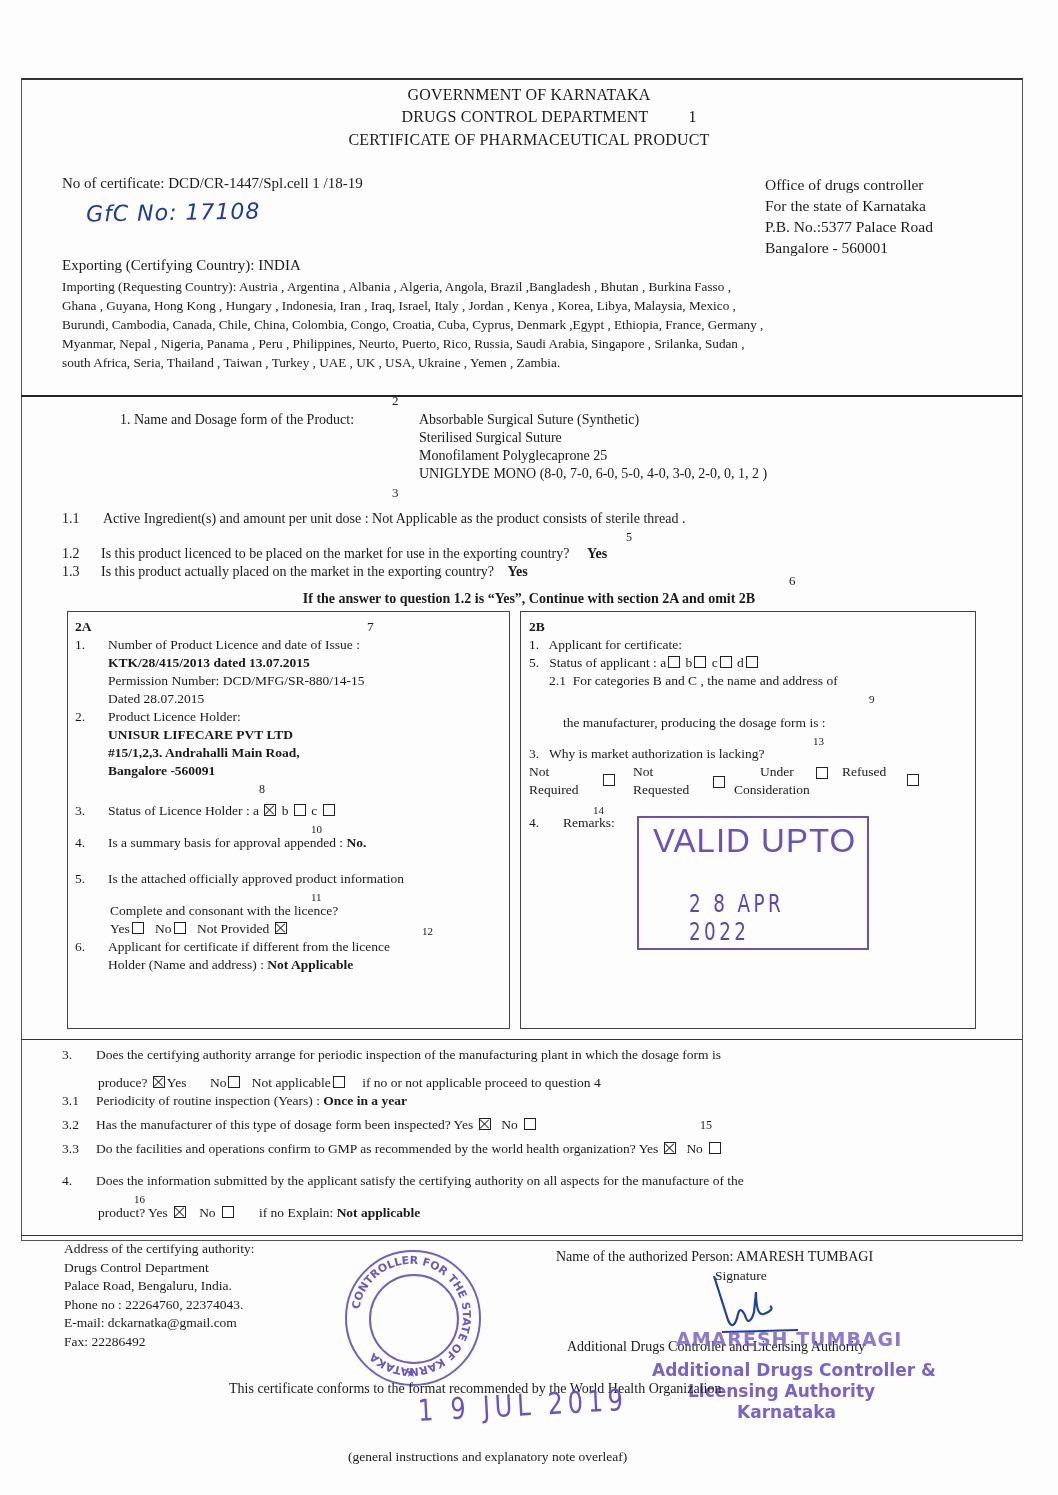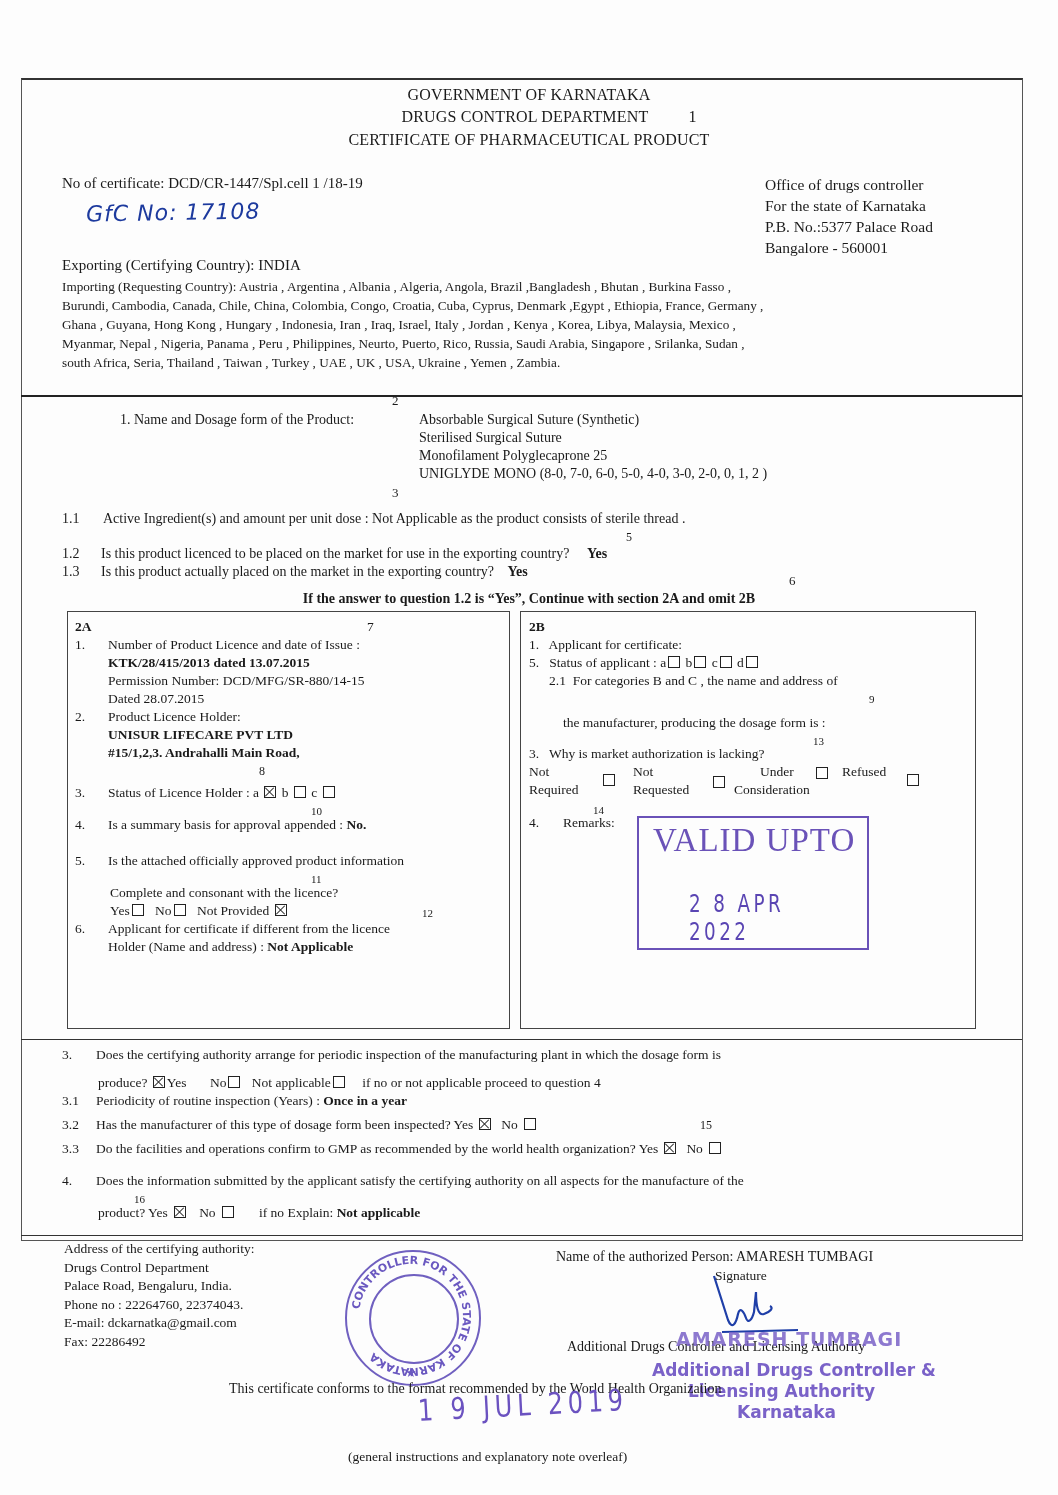--- a/index.html
+++ b/index.html
@@ -16,21 +16,21 @@
   .t14 { font-size: 14px; line-height: 18px; }
   .small { font-size: 11px; }
   .bold { font-weight: bold; }
   .chk { display: inline-block; width: 10px; height: 10px; border: 1px solid #222; vertical-align: -1px; position: relative; margin: 0 2px; background: #fff; }
   .chk.on::before, .chk.on::after { content: ""; position: absolute; left: 4px; top: -1px; width: 1px; height: 12px; background: #222; }
   .chk.on::before { transform: rotate(45deg); }
   .chk.on::after { transform: rotate(-45deg); }
   .box2 { position: absolute; border: 1px solid #444; }
   .handwrite { font-family: "DejaVu Sans", sans-serif; color: #1d3a9e; font-size: 22px; font-style: italic; letter-spacing: 1px; transform: rotate(-1deg); }
   .valid-stamp { position: absolute; left: 637px; top: 816px; width: 228px; height: 130px; border: 2px solid #6a52b8; }
-  .valid-stamp .title { position: absolute; left: 14px; top: 4px; font-family: Liberation Serif, serif; font-size: 33px; color: #6a52b8; letter-spacing: 1px; }
+  .valid-stamp .title { position: absolute; left: 14px; top: 4px; font-family: Liberation Sans, sans-serif; font-size: 33px; color: #6a52b8; letter-spacing: 1px; }
   .valid-stamp .date { position: absolute; left: 50px; top: 72px; font-family: "DejaVu Sans Condensed", "DejaVu Sans", sans-serif; font-size: 24px; color: #5a45b3; letter-spacing: 4px; transform: scaleX(0.85); transform-origin: left; }
   .round-seal { position: absolute; left: 345px; top: 1250px; width: 132px; height: 132px; border-radius: 50%; border: 2px solid #7060c0; }
   .round-seal .inner { position: absolute; left: 22px; top: 22px; width: 86px; height: 86px; border-radius: 50%; border: 2px solid #7060c0; }
   .seal-text { font-family: "DejaVu Sans", sans-serif; font-size: 11px; font-weight: bold; fill: #6a58c0; }
   .officer-stamp { position: absolute; font-family: "DejaVu Sans", sans-serif; color: #7a62c8; font-weight: bold; }
   .date-stamp { position: absolute; left: 418px; top: 1393px; font-family: "DejaVu Sans", sans-serif; font-size: 30px; color: #6b52c0; letter-spacing: 6px; transform: rotate(-3deg) scaleX(0.8); transform-origin: left; }
 </style>
 </head>
 <body>
 
@@ -52,22 +52,22 @@
 <div class="abs" style="left:765px;top:174px;font-size:15.5px;line-height:21px;">
   <div>Office of drugs controller</div>
   <div>For the state of Karnataka</div>
   <div>P.B. No.:5377 Palace Road</div>
   <div>Bangalore - 560001</div>
 </div>
 
 <div class="abs" style="left:62px;top:257px;font-size:15px;">Exporting (Certifying Country): INDIA</div>
 <div class="abs" style="left:62px;top:277px;font-size:13.2px;line-height:19px;width:960px;white-space:nowrap;">
   <div>Importing (Requesting Country): Austria , Argentina , Albania , Algeria, Angola, Brazil ,Bangladesh , Bhutan ,  Burkina Fasso ,</div>
+  <div>Ghana , Guyana, Hong Kong , Hungary , Indonesia, Iran , Iraq, Israel, Italy , Jordan , Kenya , Korea, Libya, Malaysia, Mexico ,</div>
   <div>Burundi, Cambodia, Canada, Chile, China, Colombia, Congo, Croatia, Cuba, Cyprus, Denmark ,Egypt , Ethiopia, France, Germany ,</div>
-  <div>Ghana , Guyana, Hong Kong , Hungary , Indonesia, Iran , Iraq, Israel, Italy , Jordan , Kenya , Korea, Libya, Malaysia, Mexico ,</div>
   <div>Myanmar, Nepal , Nigeria, Panama , Peru , Philippines, Neurto, Puerto, Rico, Russia, Saudi Arabia,  Singapore , Srilanka, Sudan ,</div>
   <div>south Africa, Seria, Thailand , Taiwan , Turkey , UAE , UK , USA, Ukraine , Yemen , Zambia.</div>
 </div>
 
 <div class="abs small" style="left:392px;top:393px;font-size:13px;">2</div>
 <div class="abs t14" style="left:120px;top:411px;">1.  Name and Dosage form of the Product:</div>
 <div class="abs t14" style="left:419px;top:411px;">
   <div>Absorbable Surgical Suture (Synthetic)</div>
   <div>Sterilised Surgical Suture</div>
   <div>Monofilament Polyglecaprone 25</div>
@@ -106,20 +106,21 @@
   <div style="padding-left:33px;" class="bold">KTK/28/415/2013 dated 13.07.2015</div>
   <div style="padding-left:33px;">Permission Number: DCD/MFG/SR-880/14-15</div>
   <div style="padding-left:33px;">Dated 28.07.2015</div>
   <div style="display:flex;">
       <span style="width:33px;">2.</span>
       <span>Product Licence Holder:</span>
     </div>
   <div style="padding-left:33px;" class="bold">
     <div>UNISUR LIFECARE PVT LTD</div>
     <div>#15/1,2,3. Andrahalli Main Road,</div>
+    <div>Bangalore -560091</div>
   </div>
   <div style="padding-left:184px;height:16px;font-size:12px;">8</div>
   <div style="display:flex;margin-top:6px;">
       <span style="width:33px;">3.</span>
     <span>
       <span>Status of Licence Holder : a</span>
       <span class="chk on"></span>
       <span>b</span>
       <span class="chk"></span>
       <span>c</span>

